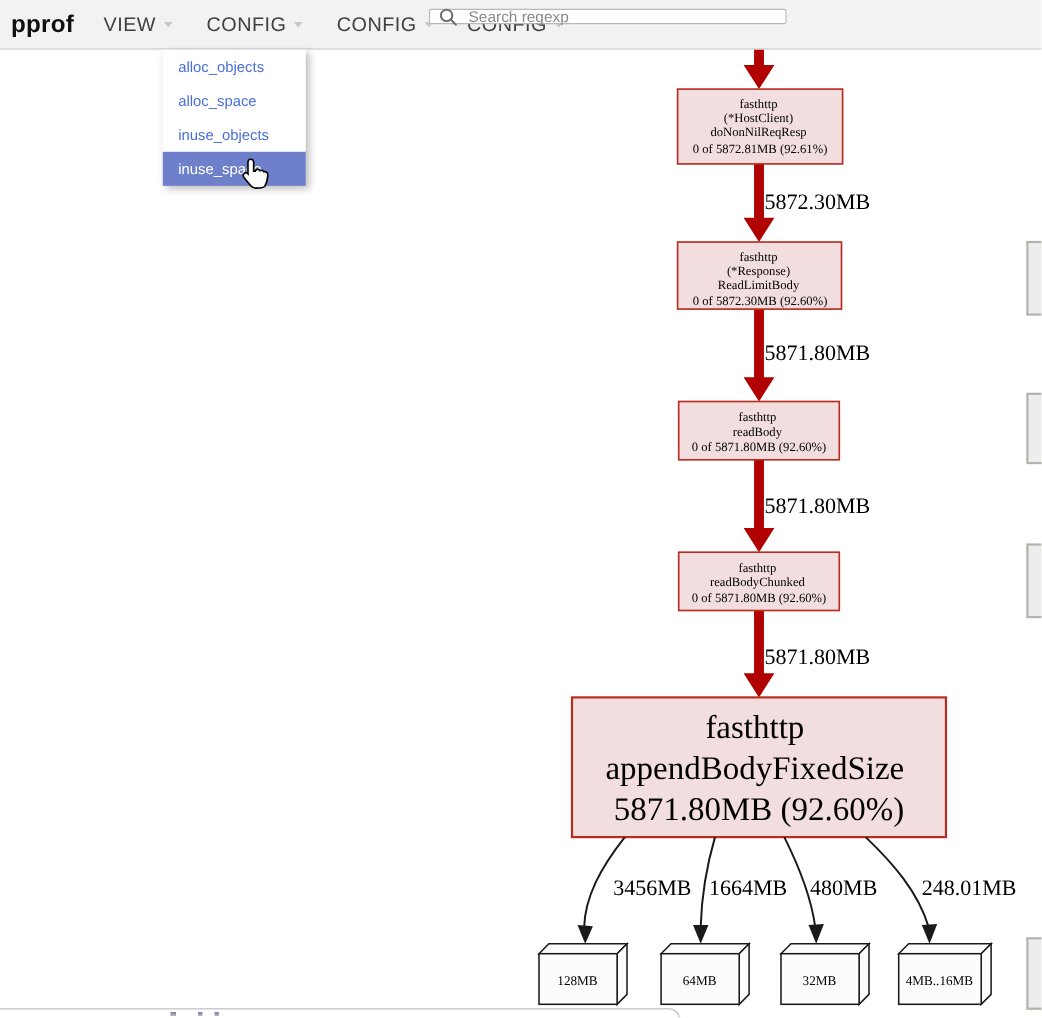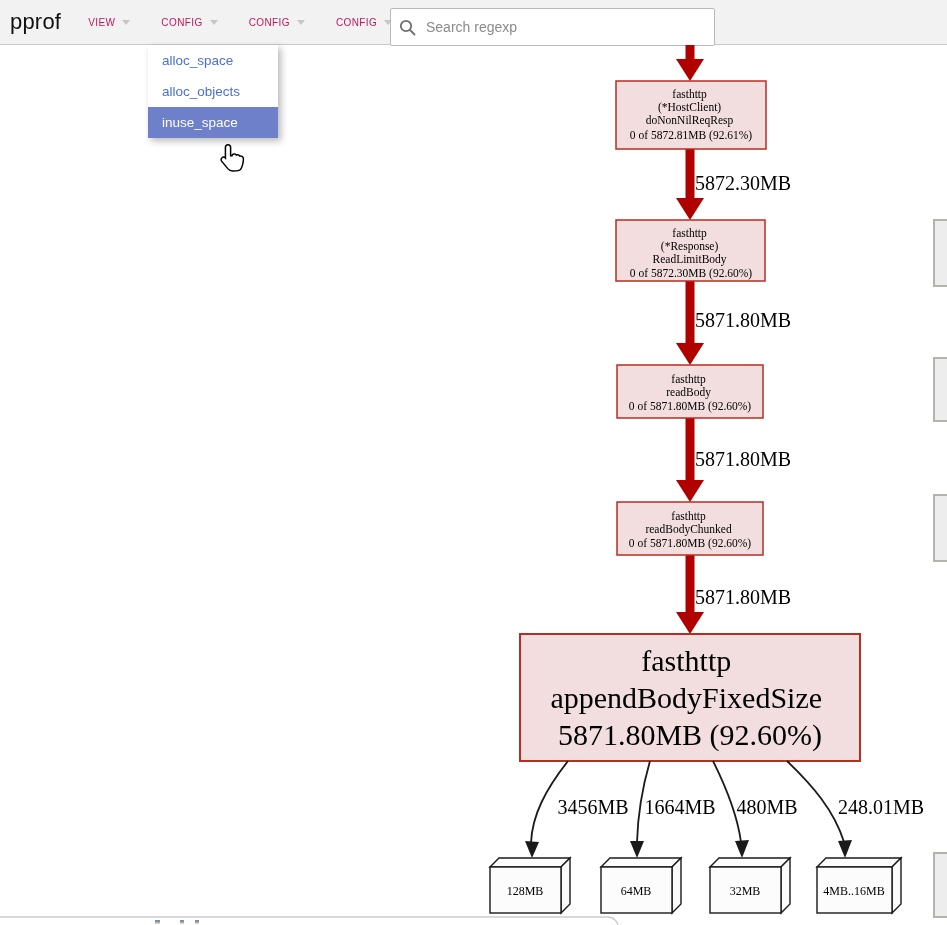--- a/index.html
+++ b/index.html
@@ -6,28 +6,28 @@
   body{
     width:947px;height:925px;position:relative;overflow:hidden;
     background:#ffffff;font-family:"Liberation Sans",sans-serif;
   }
   
   .toolbar{
     position:absolute;top:0;left:0;width:947px;height:45px;
     background:#f2f2f2;border-bottom:1px solid #c9c9c9;
     display:flex;align-items:center;box-sizing:border-box;
   }
-  .logo{font-size:22px;font-weight:normal;color:#101010;margin:0 27px 0 10px;letter-spacing:0.2px;}
+  .logo{font-size:22px;font-weight:bold;color:#101010;margin:0 27px 0 10px;letter-spacing:0.2px;}
   .menu-item{
     display:flex;align-items:center;gap:7px;margin-right:31px;
-    font-size:10px;color:#be185d;cursor:pointer;user-select:none;letter-spacing:0.4px;
+    font-size:18px;color:#404040;cursor:pointer;user-select:none;letter-spacing:0.4px;
   }
   .caret{width:0;height:0;border-left:4px solid transparent;border-right:4px solid transparent;border-top:5px solid #c7c7c7;}
   .searchbox{
-    position:absolute;left:390px;top:8px;width:325px;height:38px;
+    position:absolute;left:390px;top:8px;width:325px;height:14px;
     background:#fff;border:1px solid #b9b9b9;border-radius:2px;
     display:flex;align-items:center;box-sizing:border-box;padding:0 8px;
   }
   .searchbox svg{flex:0 0 auto;margin-right:8px;}
   .searchbox input{
     border:none;outline:none;flex:1;font-size:14px;color:#333;background:transparent;
     font-family:"Liberation Sans",sans-serif;
   }
   .searchbox input::placeholder{color:#8a8a8a;}
   
@@ -73,22 +73,23 @@
   <div class="searchbox">
     <svg width="17" height="17" viewBox="0 0 17 17">
       <circle cx="7" cy="7" r="5.2" fill="none" stroke="#6e6e6e" stroke-width="1.8"></circle>
       <line x1="11" y1="11" x2="15.5" y2="15.5" stroke="#6e6e6e" stroke-width="1.8" stroke-linecap="round"></line>
     </svg>
     <input type="text" placeholder="Search regexp" style="">
   </div>
 </div>
 
 <div class="dropdown">
+  <div class="dropdown-item">alloc_objects</div>
   <div class="dropdown-item">alloc_space</div>
-  <div class="dropdown-item">alloc_objects</div>
+  <div class="dropdown-item">inuse_objects</div>
   <div class="dropdown-item selected">inuse_space</div>
 </div>
 
 <svg class="cursor" width="28" height="30" viewBox="0 0 24 26">
   <path d="M8.5 1.5 C9.9 1.5 10.8 2.5 10.8 3.9 L10.8 11 L12 11 C12.3 9.9 13.4 9.4 14.4 9.6 C15 9.7 15.5 10 15.8 10.5 C16.9 10 18.2 10.4 18.8 11.4 C19.8 11.1 21.9 11.4 21.9 13.9 C21.9 15 21.7 16.6 21.3 18.3 C20.9 20 20.3 21.6 19.6 22.7 C18.5 24.4 15 24.3 12.6 24.3 C10.7 24.3 9.5 23.6 8.3 22.2 L3 15.7 C2.3 14.8 2.4 13.5 3.3 12.8 C4.2 12 5.5 12.1 6.3 13 L6.3 3.9 C6.3 2.5 7.1 1.5 8.5 1.5 Z" fill="#ffffff" stroke="#000000" stroke-width="1.3"></path>
 </svg>
 
 <svg class="graph" width="947" height="880" viewBox="0 0 947 880">
 
   <g>

